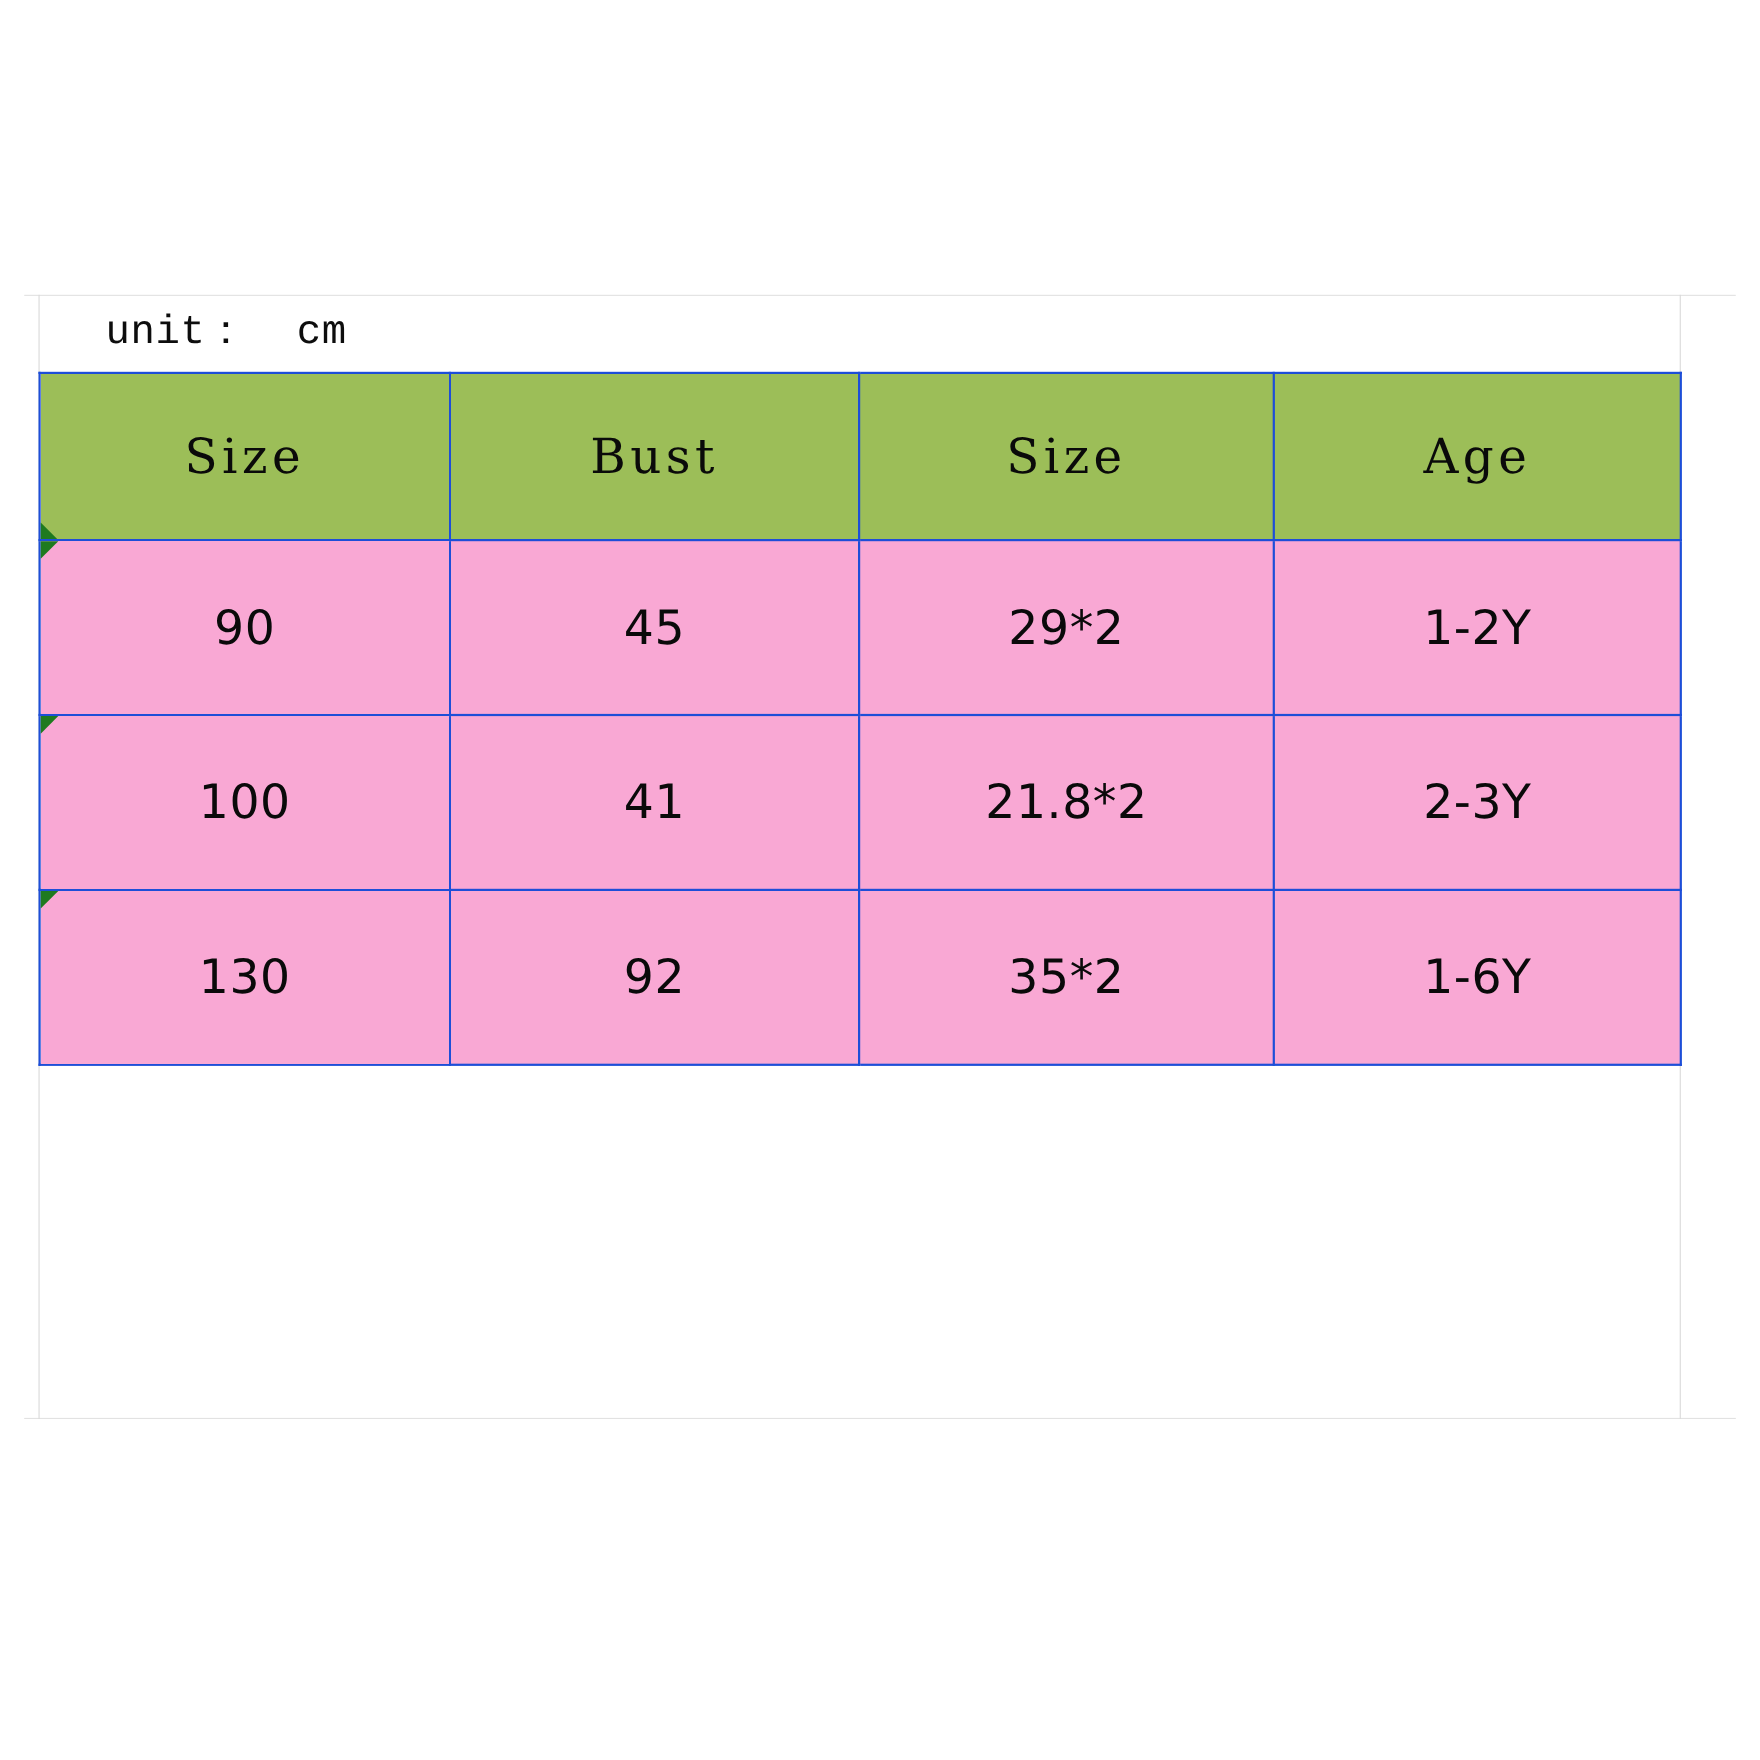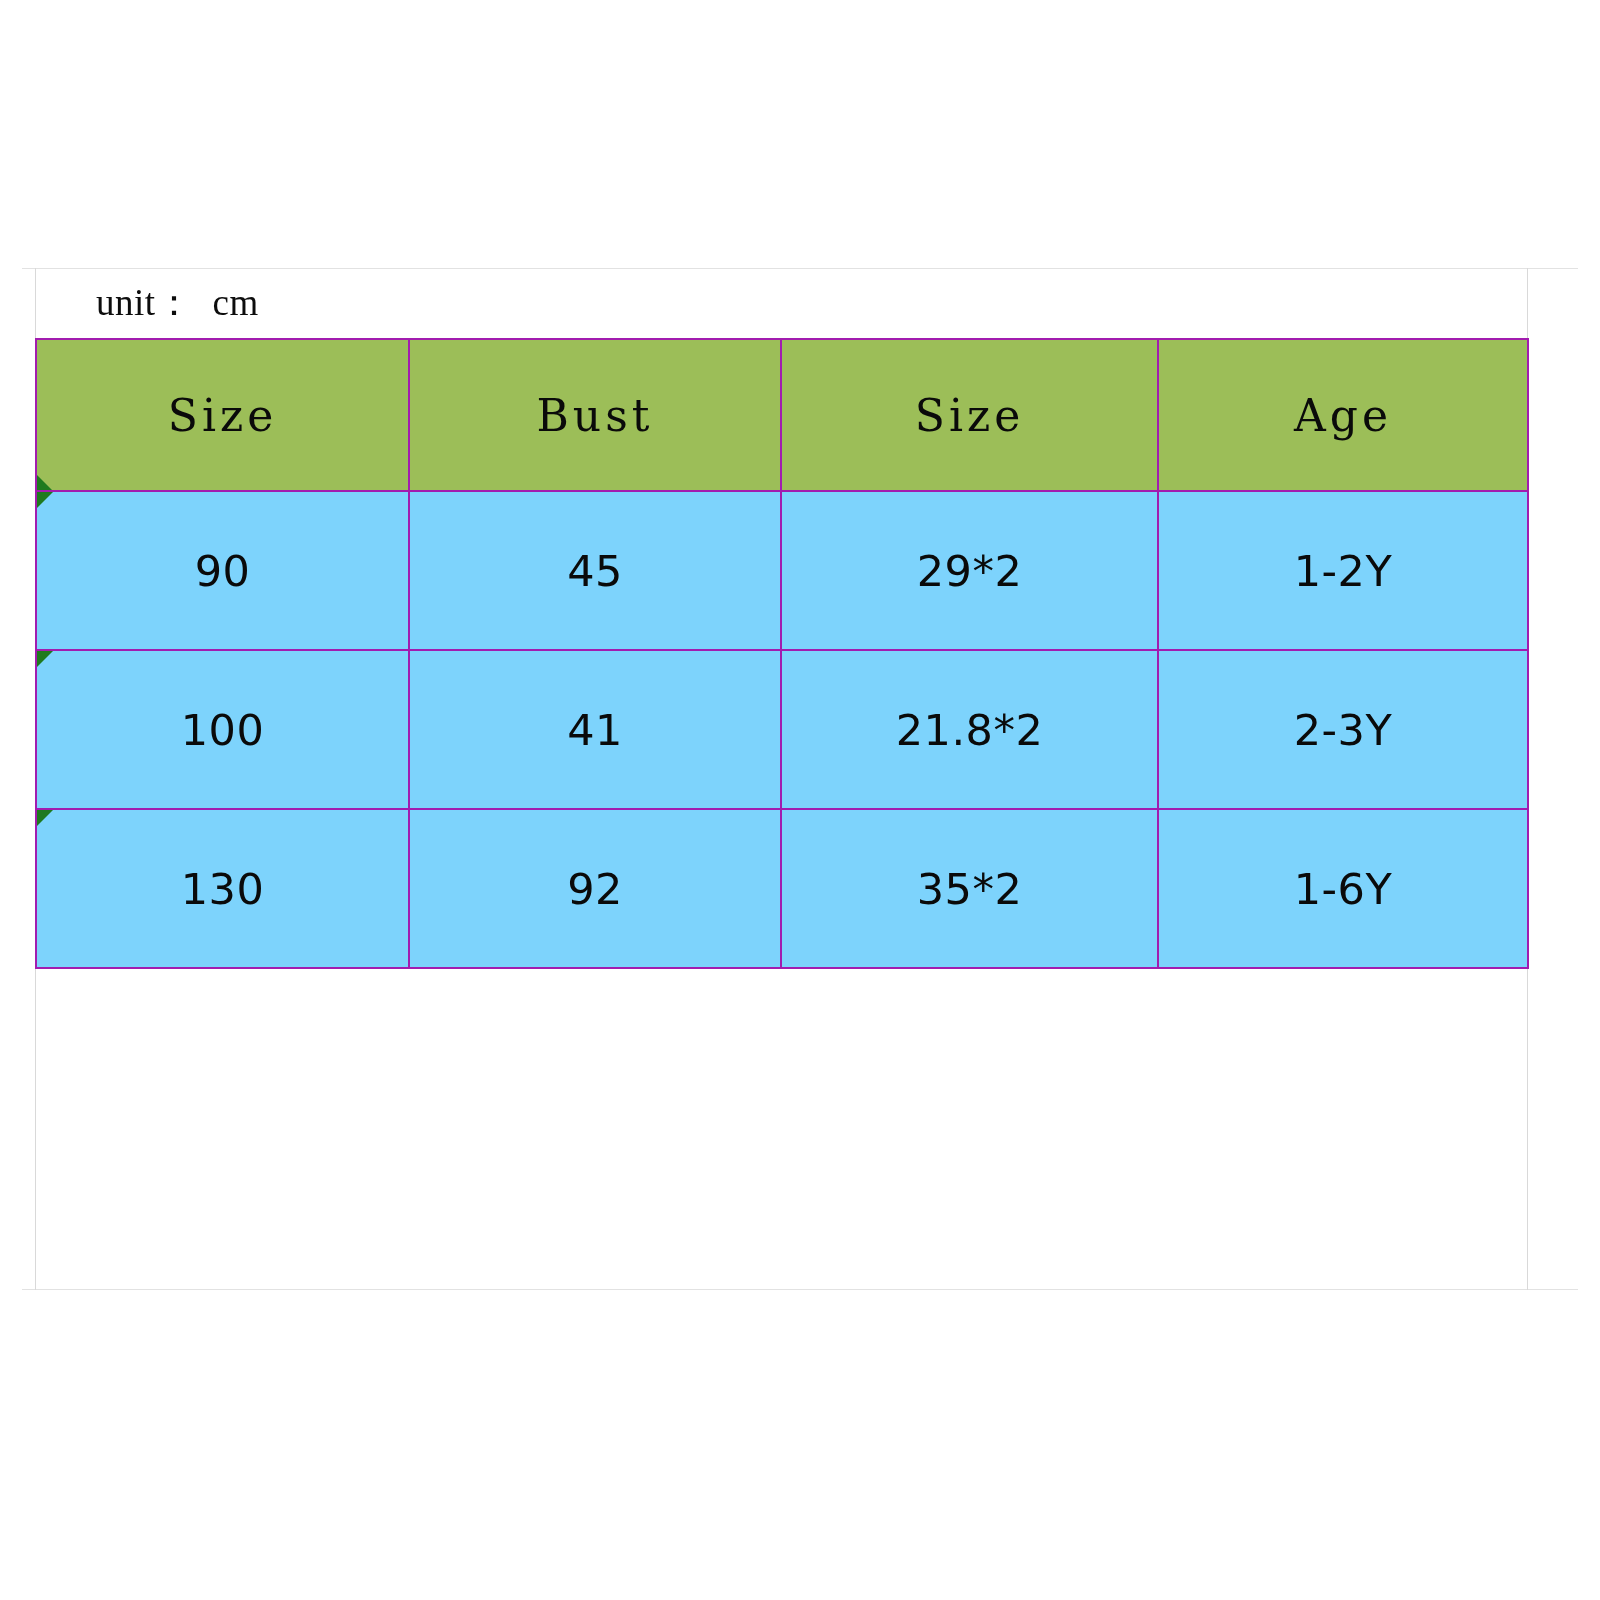--- a/index.html
+++ b/index.html
@@ -33,21 +33,21 @@
     width: 1556px;
   }
   .sheet-guide-h.top    { top: 268px; }
   .sheet-guide-h.bottom { top: 1289px; }
 
   
   .unit-caption {
     position: absolute;
     left: 96px;
     top: 280px;
-    font-family: Liberation Serif, serif;
+    font-family: Liberation Mono, monospace;
     font-size: 37px;
     line-height: 46px;
     color: #0d0d0d;
     letter-spacing: 0.5px;
     white-space: pre;
   }
 
   
   .size-table {
     position: absolute;
@@ -57,39 +57,39 @@
     border-collapse: collapse;
     table-layout: fixed;
   }
   .size-table col.c1 { width: 373px; }
   .size-table col.c2 { width: 372px; }
   .size-table col.c3 { width: 377px; }
   .size-table col.c4 { width: 370px; }
 
   .size-table th,
   .size-table td {
-    border: 2px solid #a21caf;
+    border: 2px solid #1d4ed8;
     text-align: center;
     vertical-align: middle;
     padding: 0;
     color: #0a0a0a;
   }
 
   .size-table thead th {
     height: 150px;
     background: #9cbe58;
     font-family: "DejaVu Serif", "Liberation Serif", serif;
     font-weight: 400;
     font-size: 44px;
     letter-spacing: 4px;
   }
 
   .size-table tbody td {
     height: 157px;
-    background: #7dd3fc;
+    background: #f9a8d4;
     font-family: "DejaVu Sans", "Liberation Sans", sans-serif;
     font-size: 43px;
     font-weight: 400;
     letter-spacing: 0.5px;
   }
 
   
   .size-table tbody tr td:first-child {
     position: relative;
   }

